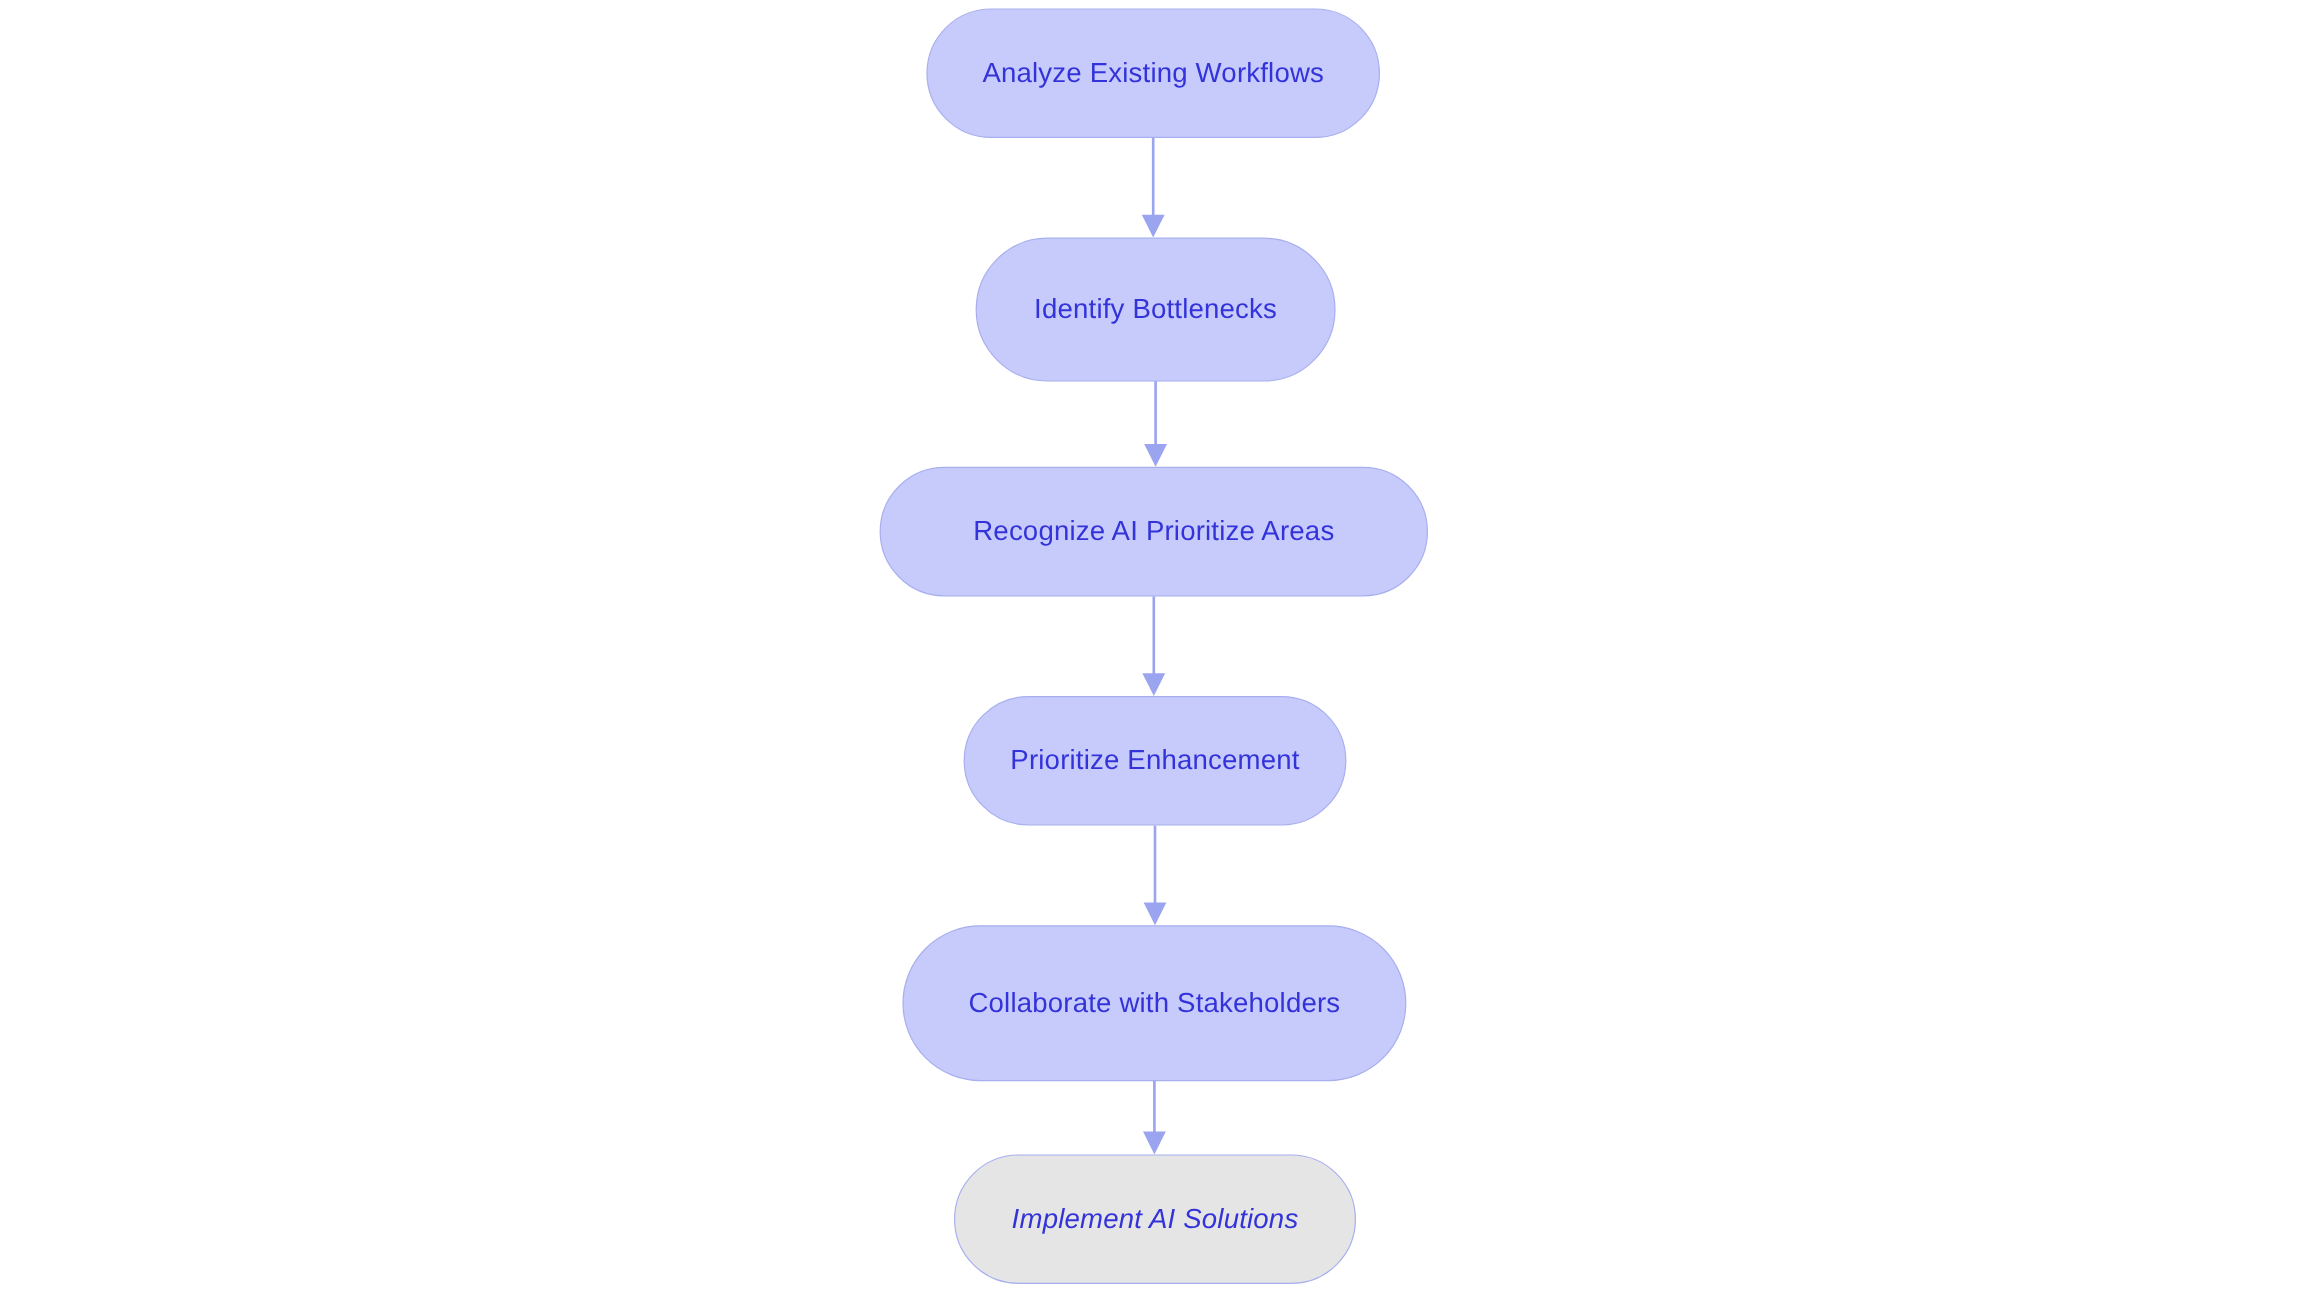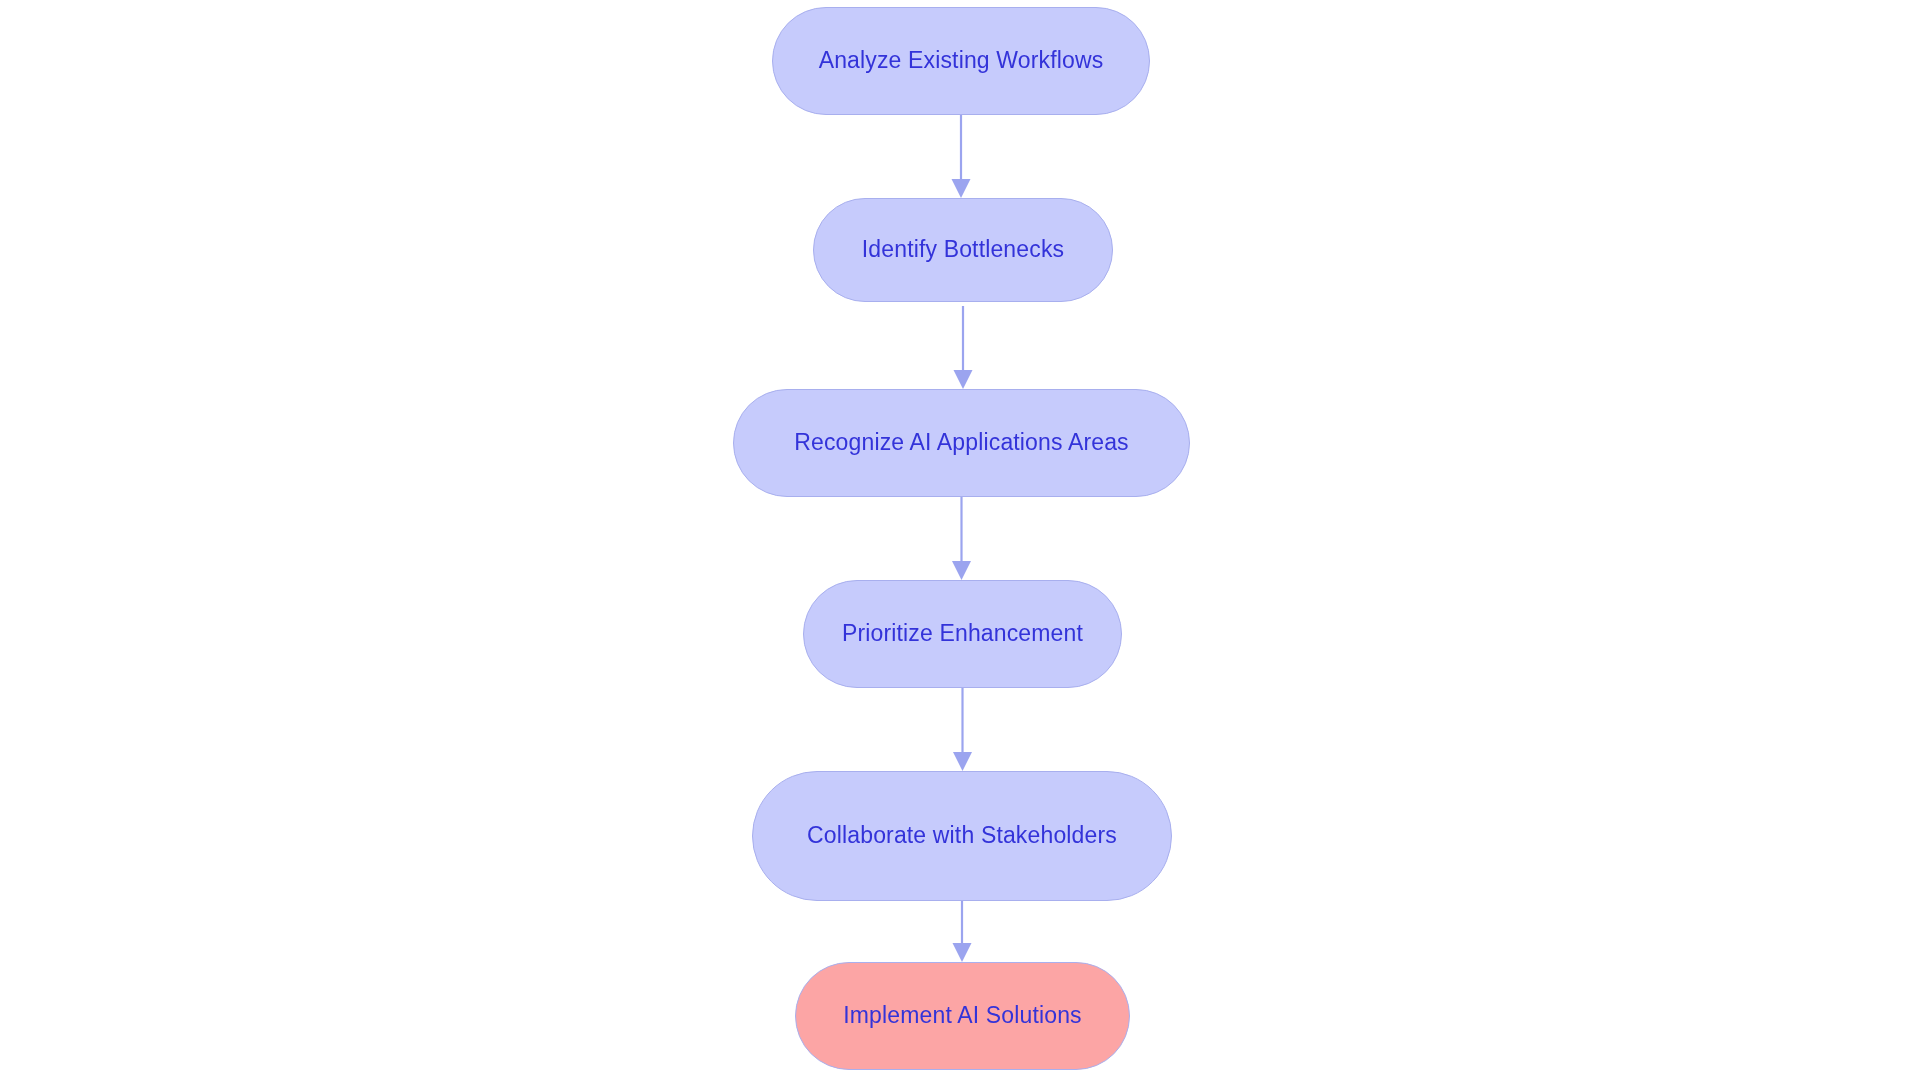--- a/index.html
+++ b/index.html
@@ -79,30 +79,30 @@
       <g>
         <line x1="962" y1="879" x2="962" y2="945" stroke="#9ba4ef" stroke-width="2.2"></line>
         <polygon points="952.5,943 971.5,943 962,962" fill="#9ba4ef"></polygon>
       </g>
     </svg>
 
   <div id="nodes-layer">
       <div class="flow-node" style="left: 772px; top: 7px; width: 378px; height: 108px; background: rgb(198, 203, 252); border-color: rgb(168, 175, 238);">
         <span class="flow-node-label" style="color: rgb(51, 51, 217);">Analyze Existing Workflows</span>
       </div>
-      <div class="flow-node" style="left: 813px; top: 198px; width: 300px; height: 104px; background: rgb(198, 203, 252); border-color: rgb(168, 175, 238);">
+      <div class="flow-node" style="left: 813px; top: 198px; width: 300px; height: 120px; background: rgb(198, 203, 252); border-color: rgb(168, 175, 238);">
         <span class="flow-node-label" style="color: rgb(51, 51, 217);">Identify Bottlenecks</span>
       </div>
       <div class="flow-node" style="left: 733px; top: 389px; width: 457px; height: 108px; background: rgb(198, 203, 252); border-color: rgb(168, 175, 238);">
-        <span class="flow-node-label" style="color: rgb(51, 51, 217);">Recognize AI Applications Areas</span>
+        <span class="flow-node-label" style="color: rgb(51, 51, 217);">Recognize AI Prioritize Areas</span>
       </div>
       <div class="flow-node" style="left: 803px; top: 580px; width: 319px; height: 108px; background: rgb(198, 203, 252); border-color: rgb(168, 175, 238);">
         <span class="flow-node-label" style="color: rgb(51, 51, 217);">Prioritize Enhancement</span>
       </div>
       <div class="flow-node" style="left: 752px; top: 771px; width: 420px; height: 130px; background: rgb(198, 203, 252); border-color: rgb(168, 175, 238);">
         <span class="flow-node-label" style="color: rgb(51, 51, 217);">Collaborate with Stakeholders</span>
       </div>
-      <div class="flow-node" style="left: 795px; top: 962px; width: 335px; height: 108px; background: #fca5a5; border-color: rgb(168, 175, 238);">
+      <div class="flow-node" style="left: 795px; top: 962px; width: 335px; height: 108px; background: #e5e5e5; border-color: rgb(168, 175, 238); font-style: italic;">
         <span class="flow-node-label" style="color: rgb(51, 51, 217);">Implement AI Solutions</span>
       </div>
     </div>
 
 </div>
 
 </body></html>

